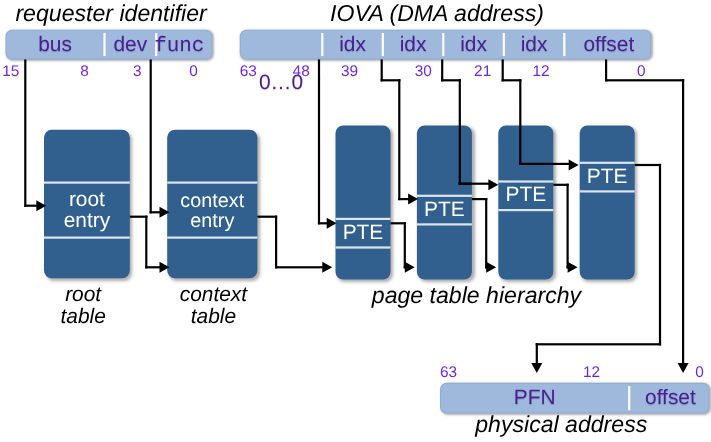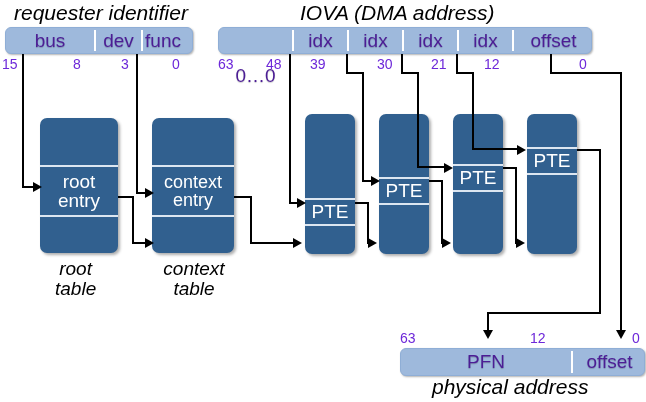--- a/index.html
+++ b/index.html
@@ -51,21 +51,21 @@
 <div id="stage">
 
   <div class="cap" style="left:14px;top:2px;font-size:21px;">requester identifier</div>
   <div class="cap" style="left:300px;top:2px;font-size:21px;">IOVA (DMA address)</div>
 
   <div class="bar" style="left:5px;top:27px;width:188px;height:27px;">
     <div class="seg" style="left:0;width:88px;">bus</div>
     <div class="vdiv" style="left:88px;"></div>
     <div class="seg" style="left:90px;width:45px;">dev</div>
     <div class="vdiv" style="left:135px;"></div>
-    <div class="seg" style="left:137px;width:40px;">func</div>
+    <div class="seg" style="left:137px;width:40px;font-family:Liberation Mono, monospace;">func</div>
   </div>
 
   <div class="bitnum" style="left:2px;top:56px;">15</div>
   <div class="bitnum" style="left:73px;top:56px;">8</div>
   <div class="bitnum" style="left:121px;top:56px;">3</div>
   <div class="bitnum" style="left:172px;top:56px;">0</div>
 
   <div class="bar" style="left:218px;top:27px;width:374px;height:27px;">
     <div class="seg" style="left:0;width:73px;margin-top:48px;">0…0</div>
     <div class="vdiv" style="left:73px;"></div>
@@ -139,20 +139,21 @@
   </div>
 
   <div class="tbl" style="left:527px;top:114px;width:50px;height:140px;">
     <div class="hdiv" style="top:33px;"></div>
     <div class="etxt" style="top:35px;height:24px;">
       <span>PTE</span>
     </div>
     <div class="hdiv" style="top:59px;"></div>
   </div>
 
+  <div class="cap" style="left:338px;top:258px;font-size:21px;">page table hierarchy</div>
 
   <div class="bitnum" style="left:400px;top:330px;">63</div>
   <div class="bitnum" style="left:530px;top:330px;">12</div>
   <div class="bitnum" style="left:632px;top:330px;">0</div>
 
   <div class="bar" style="left:400px;top:348px;width:245px;height:28px;">
     <div class="seg" style="left:0;width:170px;">PFN</div>
     <div class="vdiv" style="left:170px;"></div>
     <div class="seg" style="left:172px;width:73px;">offset</div>
   </div>

